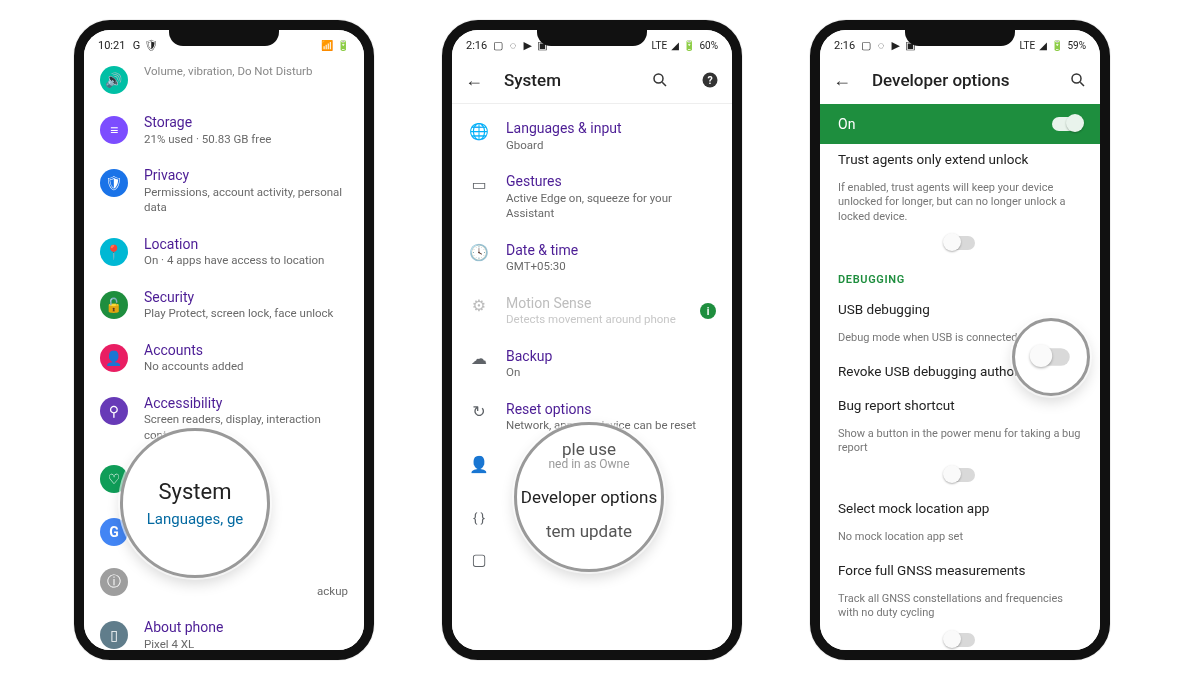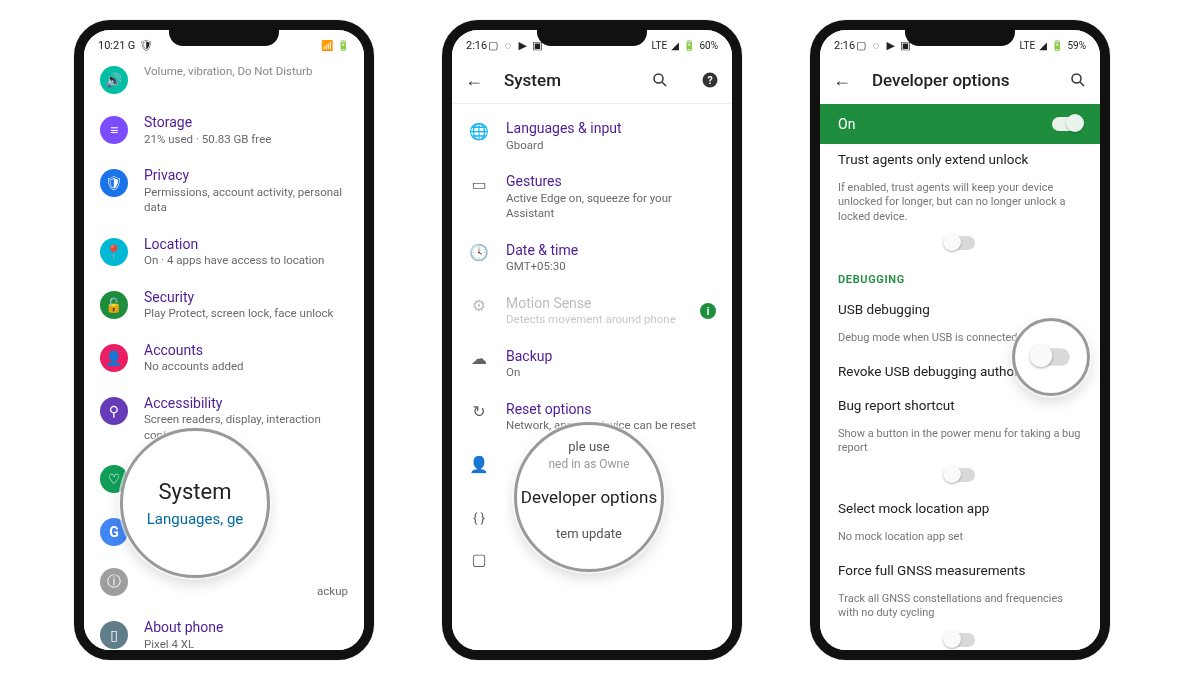--- a/index.html
+++ b/index.html
@@ -30,21 +30,21 @@
   .phone::after{
     content:"";position:absolute;top:-10px;right:-14px;width:6px;height:70px;
     background:#111;border-radius:3px;box-shadow:0 250px 0 #111;
   }
   .screen{position:absolute;inset:0;background:#fff;overflow:hidden;}
   .statusbar{
     height:22px;display:flex;align-items:center;justify-content:space-between;
     padding:0 14px;font-size:11px;color:#222;margin-top:4px;
   }
   .status-right{display:flex;align-items:center;gap:4px;font-size:10px;}
-  .status-left{display:flex;align-items:center;}
+  .status-left{display:flex;align-items:center;gap:5px;}
   .glyph-row .g{display:inline-flex;width:12px;height:12px;align-items:center;justify-content:center;}
   .hdr{
     display:flex;align-items:center;height:48px;padding:0 12px;gap:20px;
     border-bottom:1px solid #eee;
   }
   .hdr .title{font-size:17px;font-weight:500;color:#222;}
   .hdr .grow{flex:1;}
   .back-arrow,.search-icon,.help-icon{
     width:20px;height:20px;display:inline-flex;align-items:center;justify-content:center;
     color:#333;font-size:18px;
@@ -102,21 +102,21 @@
     position:absolute;border:3px solid #999;border-radius:50%;
     background:#fff;z-index:4;box-shadow:0 0 0 2px rgba(255,255,255,.6),0 6px 14px rgba(0,0,0,.15);
     display:flex;flex-direction:column;align-items:center;justify-content:center;
     overflow:hidden;
   }
   .mag1{width:150px;height:150px;left:36px;top:398px;}
   .mag1 .bigT{font-size:22px;color:#222;}
   .mag1 .bigS{font-size:15px;color:#0369a1;margin-top:6px;}
   .mag2{width:150px;height:150px;left:62px;top:392px;}
   .mag2 .midT{font-size:17px;color:#222;}
-  .mag2 .bits{position:absolute;font-size:13px;color:#555;}
+  .mag2 .bits{position:absolute;font-size:17px;color:#555;}
   .mag3{width:78px;height:78px;right:10px;top:288px;}
   .mag3 .switch{transform:scale(1.25);}
   .ic-teal   { background:#00bfa5 }
   .ic-purple { background:#7c4dff }
   .ic-blue   { background:#1a73e8 }
   .ic-cyan   { background:#00b8d4 }
   .ic-green  { background:#1e8e3e }
   .ic-pink   { background:#e91e63 }
   .ic-violet { background:#673ab7 }
   .ic-lime   { background:#0f9d58 }

